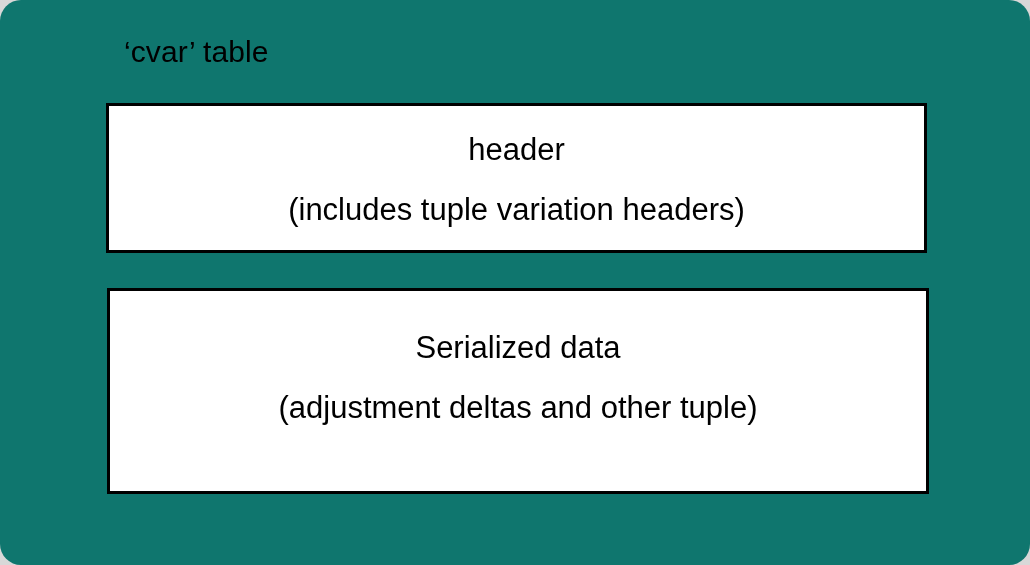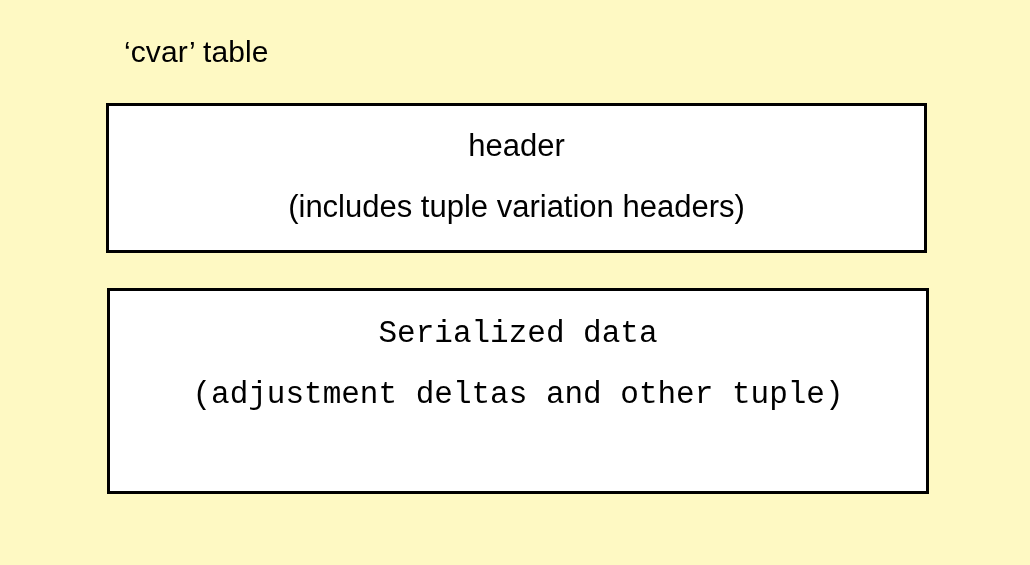--- a/index.html
+++ b/index.html
@@ -11,21 +11,22 @@
     height: 565px;
     background: #d8d8d8;
     font-family: "Liberation Sans", sans-serif;
     color: #000000;
     overflow: hidden;
   }
   #slide {
     position: relative;
     width: 1030px;
     height: 565px;
-    background: #fef9c3;
+    background: #0f766e;
+    border-radius: 21px;
   }
   #table-title {
     position: absolute;
     left: 124px;
     top: 33px;
     font-size: 30px;
     line-height: 38px;
     color: #000000;
     white-space: nowrap;
     letter-spacing: 0.1px;
@@ -46,35 +47,34 @@
     height: 150px;
     justify-content: center;
     padding-bottom: 4px;
   }
   #data-box {
     left: 107px;
     top: 288px;
     width: 822px;
     height: 206px;
     justify-content: flex-start;
-    padding-top: 23px;
-    font-family: Liberation Mono, monospace;
+    padding-top: 29px;
   }
   .box-line {
     font-size: 31px;
     line-height: 1.28;
     text-align: center;
     white-space: nowrap;
     color: #000000;
   }
   .box-line.primary {
-    margin: 0;
+    margin: 8px;
   }
   .box-line.secondary {
-    margin: 21px 0 0 0;
+    margin: 12px 0 0 0;
   }
 </style>
 </head>
 <body>
 
 <div id="slide">
 
   <div id="table-title">‘cvar’ table</div>
 
   <div id="header-box" class="struct-box">

